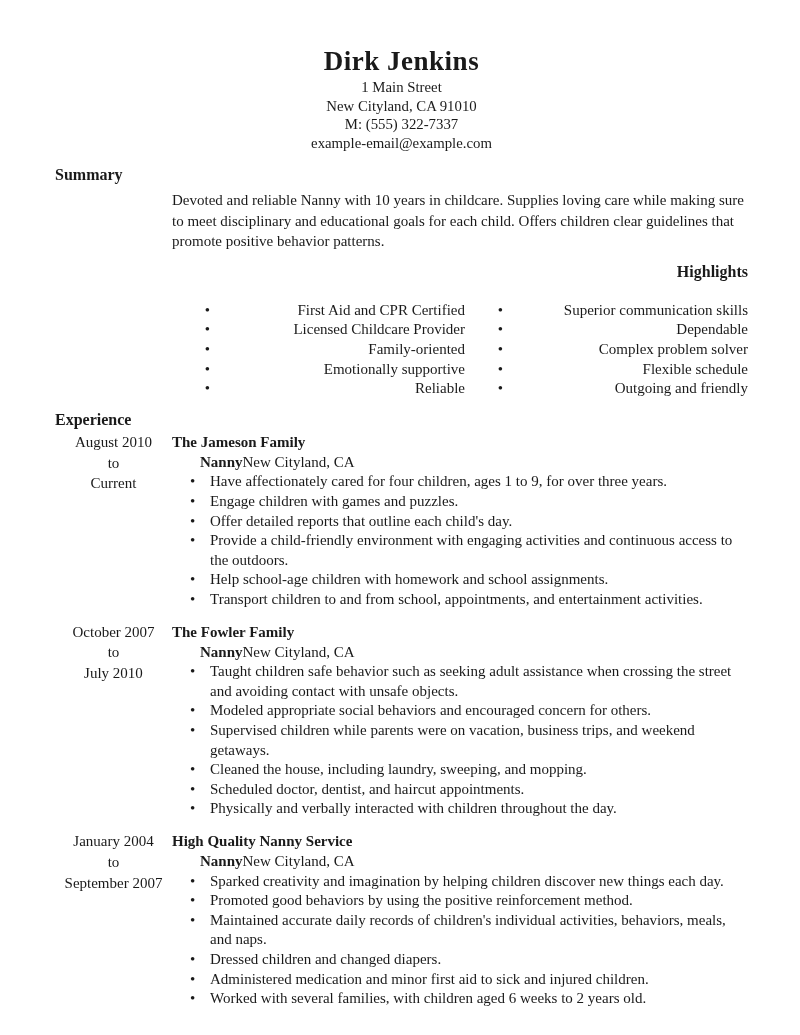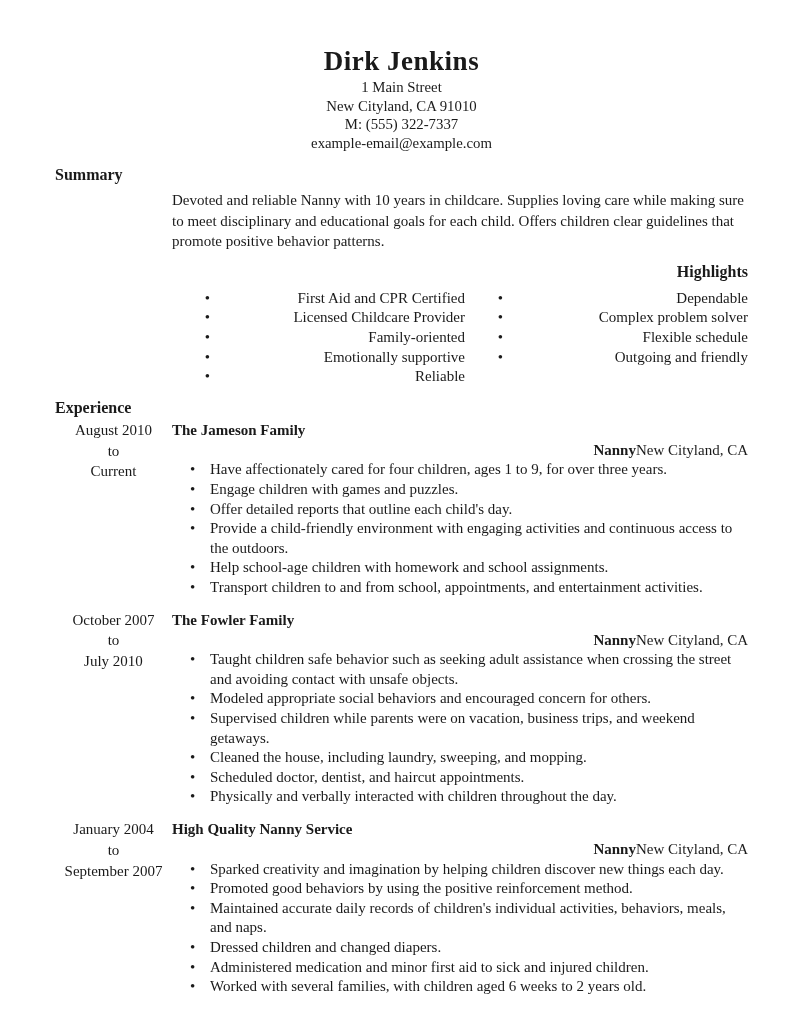--- a/index.html
+++ b/index.html
@@ -49,21 +49,21 @@
   .indent { margin-left: 117px; }
 
   .summary-text {
     margin: 5px 0 0 117px;
     line-height: 20.5px;
   }
 
   
   .highlights {
     display: flex;
-    margin-top: 7px;
+    margin-top: 19px;
   }
   .hl-col-1 { width: 293px; }
   .hl-col-2 { flex: 1; }
 
   .bullet-row {
     display: flex;
     padding-left: 18px;
     line-height: 19.6px;
   }
   .bullet {
@@ -86,22 +86,23 @@
     text-align: center;
     line-height: 20.8px;
   }
   .job-body { flex: 1; }
   .job-employer {
     font-weight: bold;
     line-height: 20.3px;
   }
   .job-title-row {
     display: flex;
-    justify-content: flex-end;
+    justify-content: flex-start;
     line-height: 20.3px;
+    margin-left: 28px;
   }
   .job-title { font-weight: bold; }
   .job-location { font-weight: normal; }
 </style>
 </head>
 <body>
 
 <div class="page">
 
   <div class="header">
@@ -138,20 +139,24 @@
             <span class="bullet-text">Emotionally supportive</span>
           </div>
         <div class="bullet-row">
             <span class="bullet"></span>
             <span class="bullet-text">Reliable</span>
           </div>
       </div>
       <div class="hl-col-2">
         <div class="bullet-row">
             <span class="bullet"></span>
+            <span class="bullet-text">Superior communication skills</span>
+          </div>
+        <div class="bullet-row">
+            <span class="bullet"></span>
             <span class="bullet-text">Dependable</span>
           </div>
         <div class="bullet-row">
             <span class="bullet"></span>
             <span class="bullet-text">Complex problem solver</span>
           </div>
         <div class="bullet-row">
             <span class="bullet"></span>
             <span class="bullet-text">Flexible schedule</span>
           </div>

